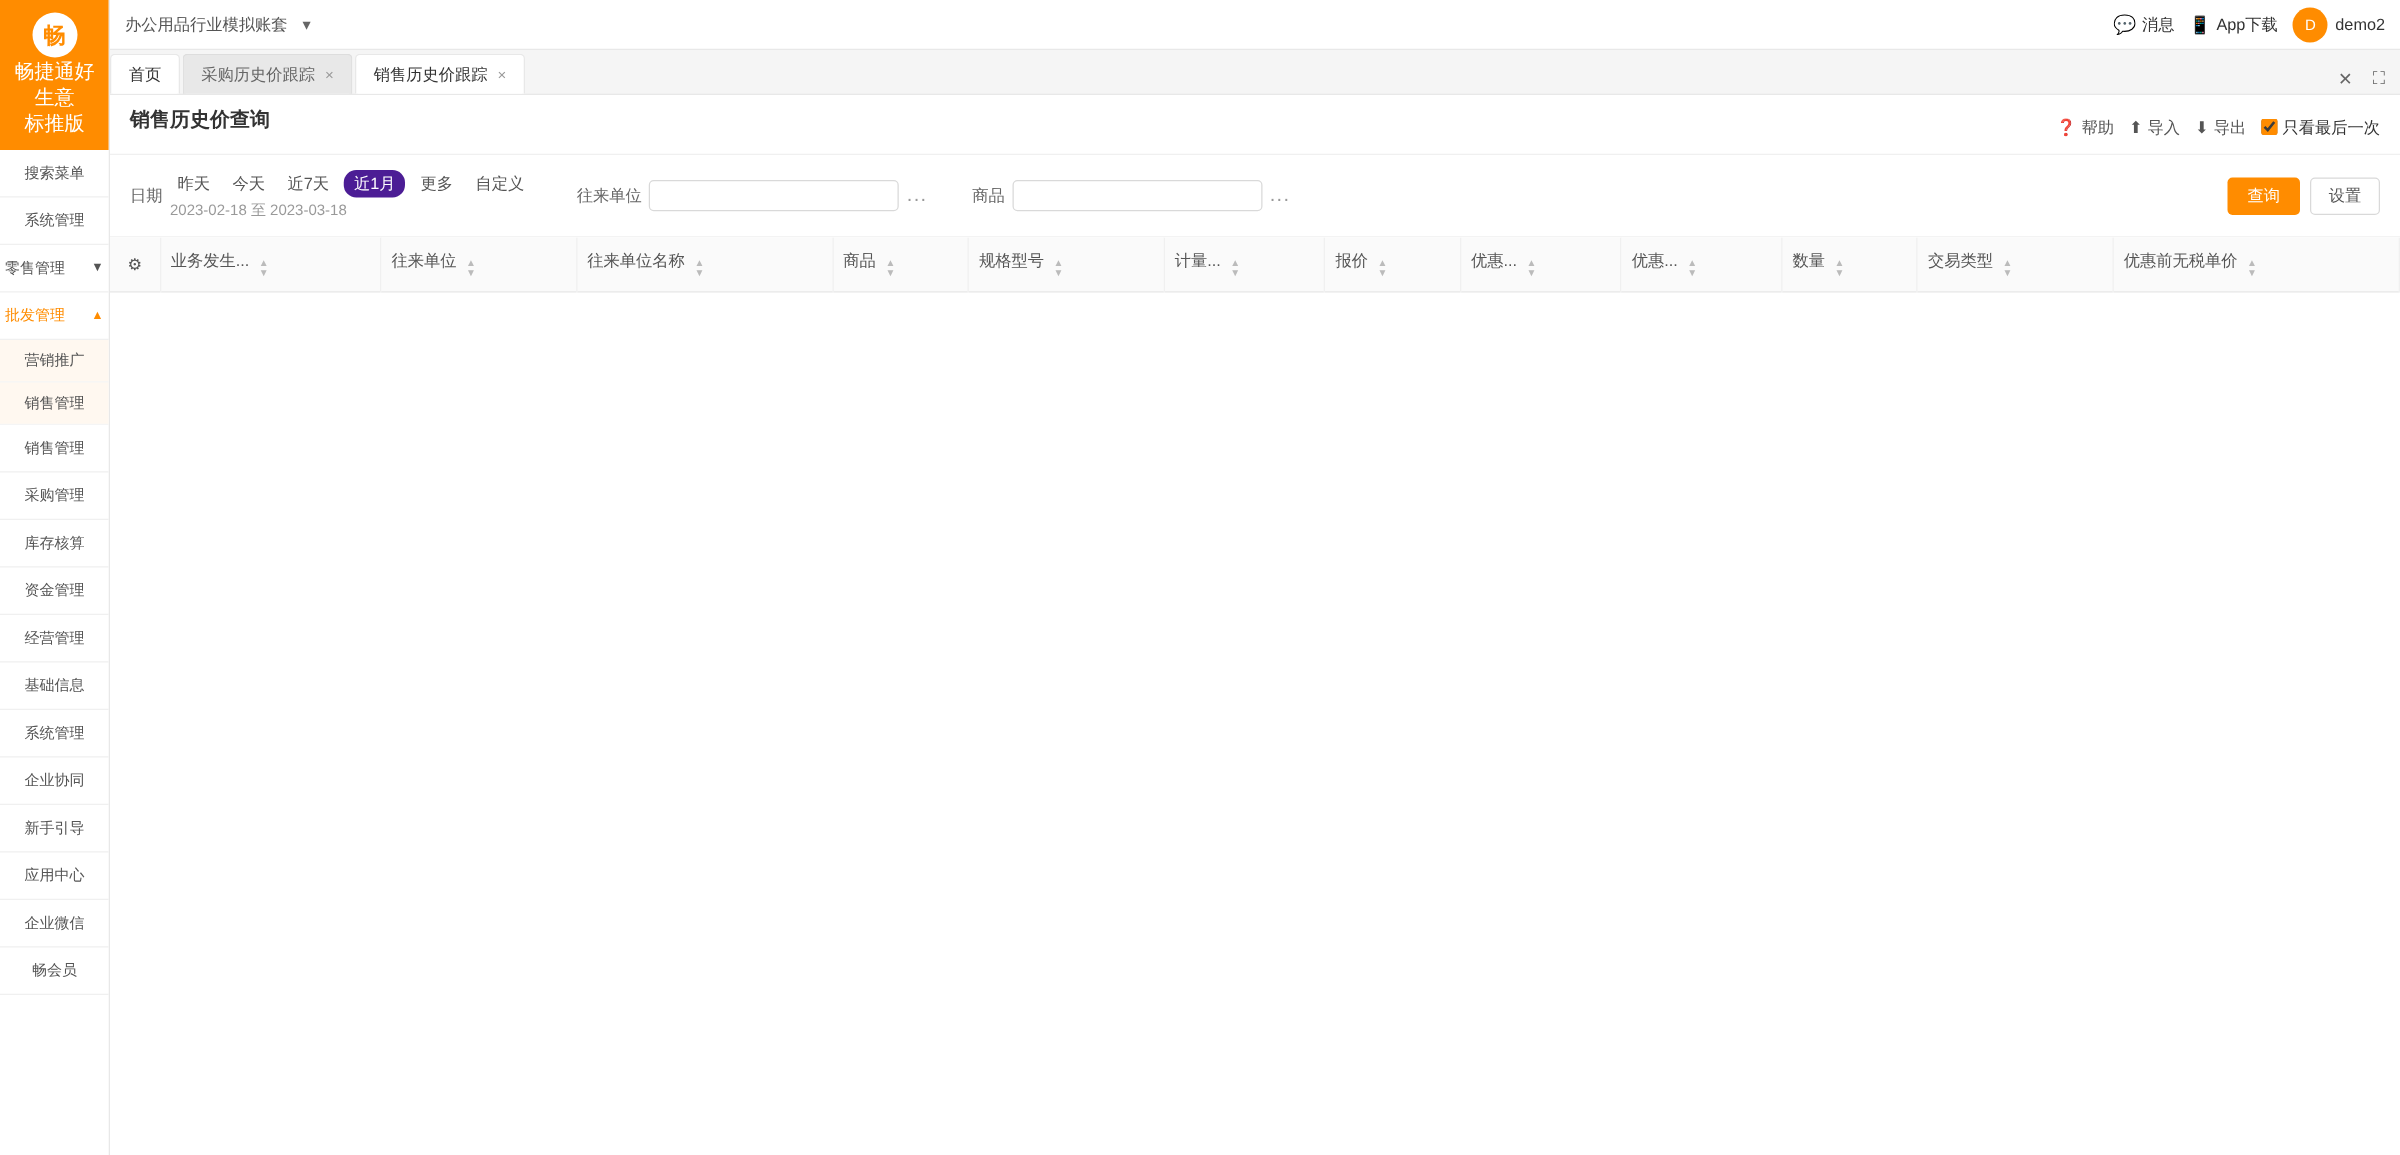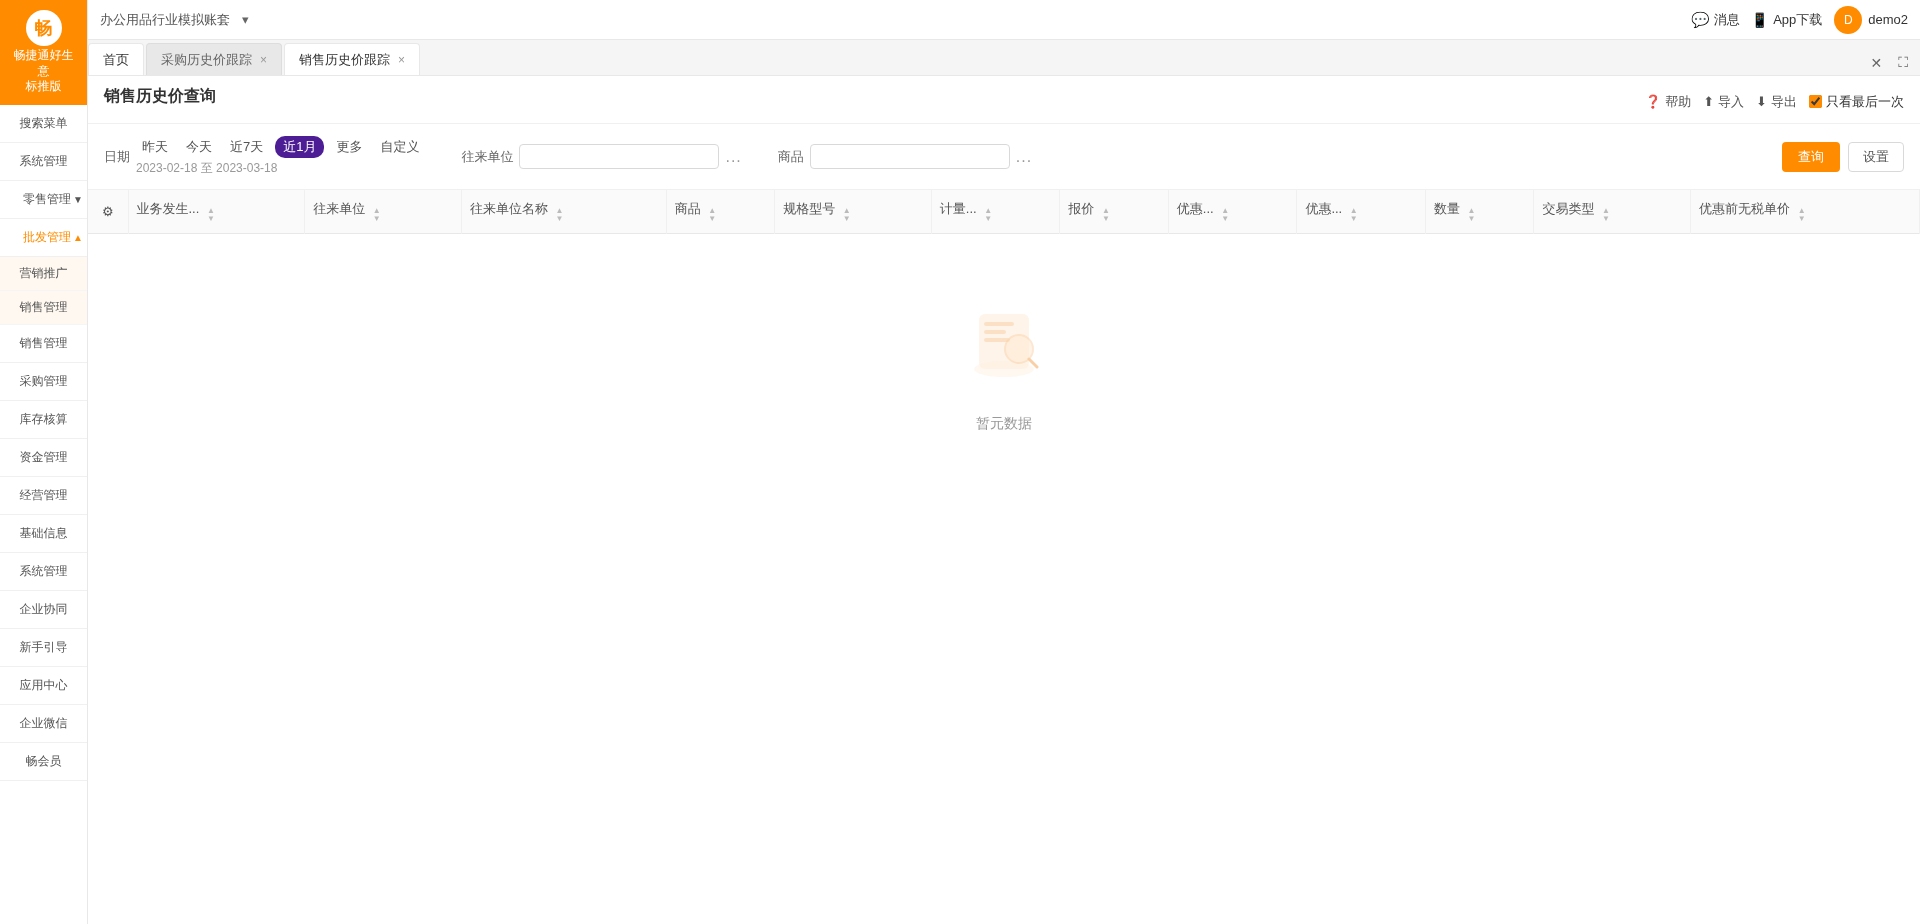--- a/index.html
+++ b/index.html
@@ -3,24 +3,24 @@
   <meta charset="utf-8">
   <style>
     * { margin: 0; padding: 0; box-sizing: border-box; }
     body { font-family: 'Microsoft YaHei', Arial, sans-serif; font-size: 13px; background: #f5f5f5; color: #333; width: 1920px; height: 924px; overflow: hidden; display: flex; }
 
     
     .sidebar { width: 88px; background: #fff; border-right: 1px solid #e8e8e8; display: flex; flex-direction: column; align-items: center; height: 924px; overflow-y: auto; flex-shrink: 0; }
     .sidebar-logo { width: 100%; padding: 10px 8px; background: #ff8c00; display: flex; align-items: center; justify-content: center; flex-direction: column; }
     .logo-icon { width: 36px; height: 36px; background: #fff; border-radius: 50%; display: flex; align-items: center; justify-content: center; margin-bottom: 2px; }
     .logo-icon span { color: #ff8c00; font-size: 18px; font-weight: bold; }
-    .logo-text { color: #fff; font-size: 12px; text-align: center; line-height: 1.3; }
+    .logo-text { color: #fff; font-size: 16px; text-align: center; line-height: 1.3; }
     .sidebar-item { width: 100%; padding: 10px 4px; text-align: center; cursor: pointer; color: #555; font-size: 12px; border-bottom: 1px solid #f0f0f0; transition: background 0.2s; }
     .sidebar-item.active { color: #ff8c00; }
-    .sidebar-item.with-arrow { display: flex; align-items: center; justify-content: flex-end; gap: 2px; }
+    .sidebar-item.with-arrow { display: flex; align-items: center; justify-content: space-between; gap: 2px; }
     .sidebar-item .arrow { font-size: 10px; }
     .sidebar-sub { width: 100%; background: #fff8f0; }
     .sidebar-sub-item { padding: 8px 4px; text-align: center; cursor: pointer; color: #555; font-size: 12px; border-bottom: 1px solid #f5f5f5; }
 
     
     .main { flex: 1; display: flex; flex-direction: column; height: 924px; overflow: hidden; }
 
     
     .topbar { height: 40px; background: #fff; border-bottom: 1px solid #e8e8e8; display: flex; align-items: center; padding: 0 12px; gap: 12px; }
     .topbar-title { flex: 1; color: #666; font-size: 13px; display: flex; align-items: center; gap: 6px; }
@@ -341,30 +341,15 @@
                   <span>▲</span>
                   <span>▼</span>
                 </span>
             </th>
           </tr>
         </thead>
         <tbody id="table-body">
         </tbody>
       </table>
 
-      <div class="empty-state">
-        <div class="empty-icon">
-          
-          <svg width="90" height="90" viewBox="0 0 90 90">
-            <ellipse cx="45" cy="75" rx="30" ry="8" fill="#fde8d0" opacity="0.6"></ellipse>
-            <rect x="20" y="20" width="50" height="55" rx="6" fill="#fde0c0" opacity="0.7"></rect>
-            <rect x="25" y="28" width="30" height="4" rx="2" fill="#f5b87a" opacity="0.8"></rect>
-            <rect x="25" y="36" width="22" height="4" rx="2" fill="#f5b87a" opacity="0.8"></rect>
-            <rect x="25" y="44" width="26" height="4" rx="2" fill="#f5b87a" opacity="0.8"></rect>
-            <circle cx="60" cy="55" r="14" fill="#ffd0a0" opacity="0.5" stroke="#f5a050" stroke-width="2"></circle>
-            <line x1="70" y1="65" x2="78" y2="73" stroke="#f5a050" stroke-width="3" stroke-linecap="round"></line>
-          </svg>
-        </div>
-        <div class="empty-text">暂元数据</div>
-      </div>
     </div>
   </div>
 </div>
 
 </body></html>

